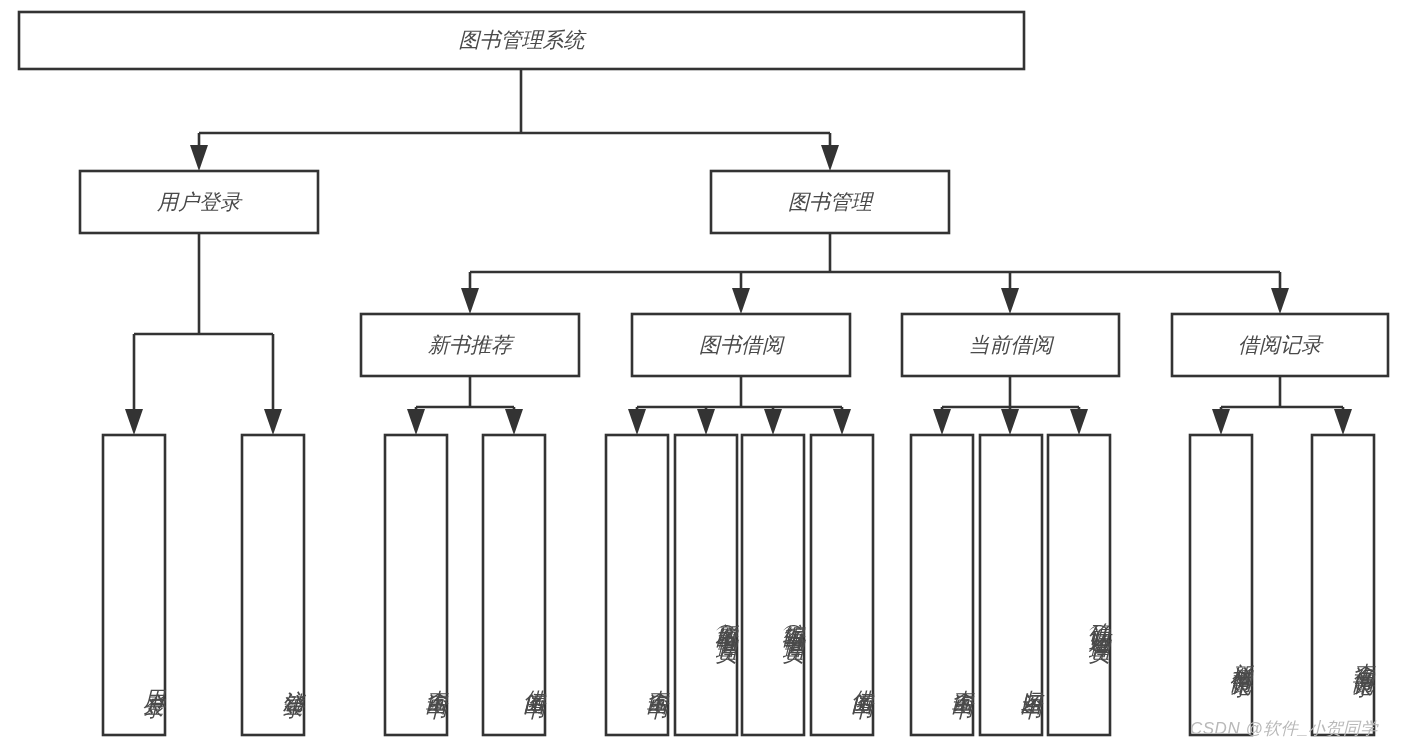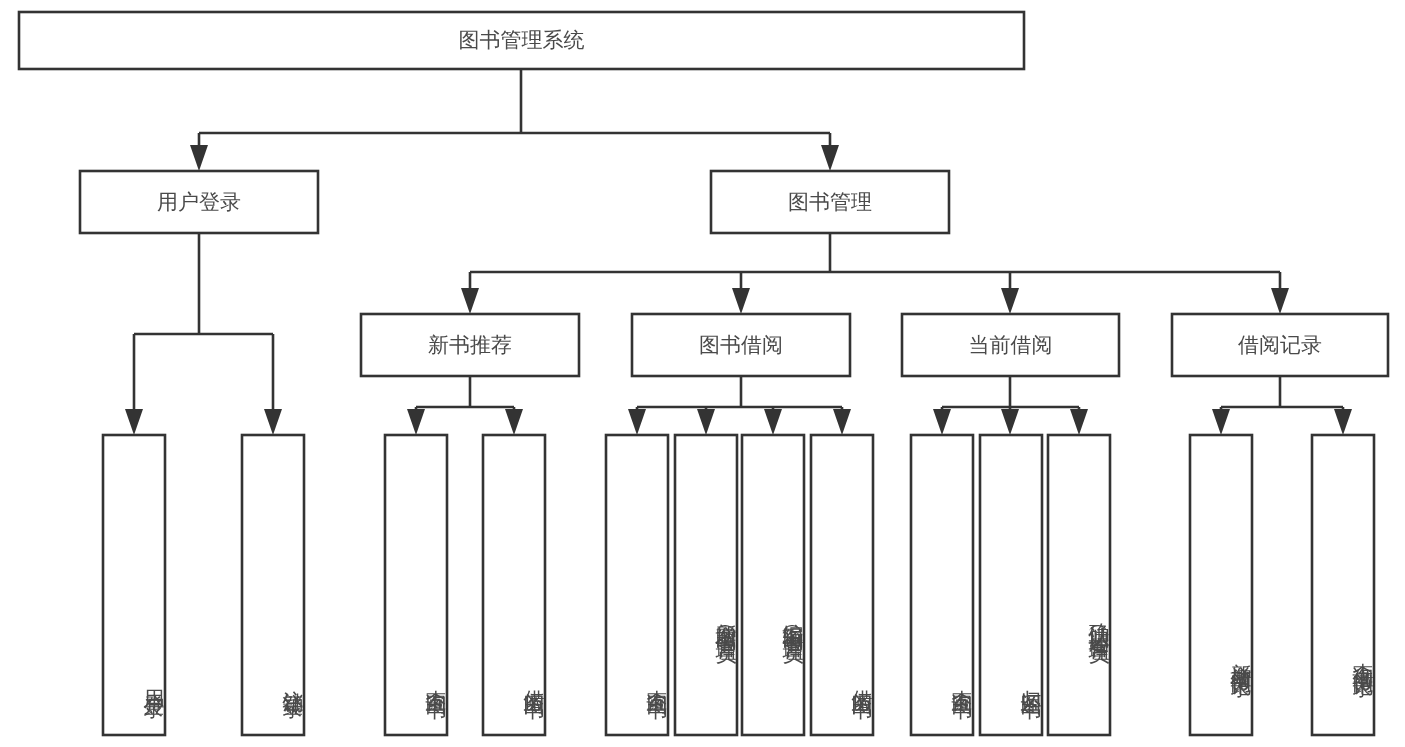--- a/index.html
+++ b/index.html
@@ -11,20 +11,21 @@
     width: 1405px;
     height: 747px;
     font-family: "Liberation Sans", "DejaVu Sans", sans-serif;
     overflow: hidden;
   }
   #diagram-root {
     position: relative;
     width: 1299px;
     height: 747px;
     background: #ffffff;
+    font-style: italic;
   }
   svg.diagram-canvas {
     position: absolute;
     left: 0;
     top: 0;
     width: 1405px;
     height: 747px;
   }
   .node-box {
     fill: #ffffff;
@@ -213,13 +214,14 @@
       <div class="vertical-label-wrap" style="left: 1048px; top: 443px; width: 62px; height: 284px; padding-top: 34px;">
         <span>确认归还（管理员）</span>
       </div>
       <div class="vertical-label-wrap" style="left: 1190px; top: 443px; width: 62px; height: 284px; padding-top: 70px;">
         <span>新增借阅记录</span>
       </div>
       <div class="vertical-label-wrap" style="left: 1312px; top: 443px; width: 62px; height: 284px; padding-top: 70px;">
         <span>查询借阅记录</span>
       </div>
     </div>
+  <div class="watermark" style="left: 1190px; top: 717px;">CSDN @软件_小贺同学</div>
 </div>
 
 </body></html>

